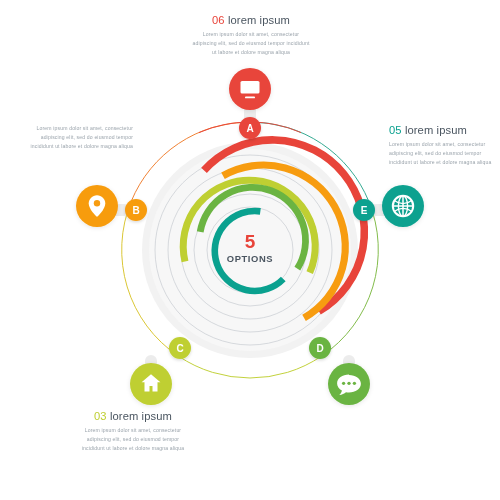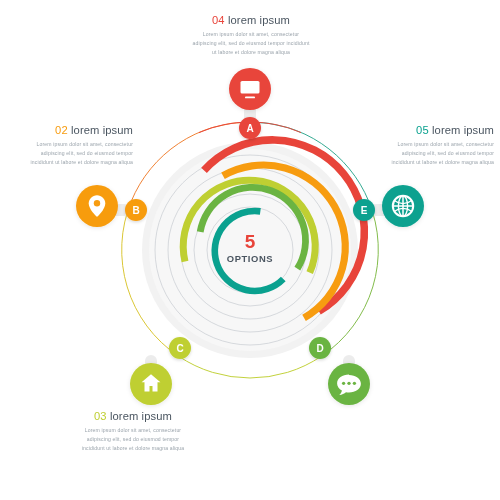--- a/index.html
+++ b/index.html
@@ -43,21 +43,21 @@
     margin: 0;
     letter-spacing: .15px;
   }
   .align-right { text-align: right; }
   .align-left  { text-align: left; }
   .align-center{ text-align: center; }
 
   
   #blk1 { left: 191px; top: 14px;  width: 120px; }
   #blk2 { left: 28px;  top: 124px; width: 105px; }
-  #blk5 { left: 389px; top: 124px; width: 105px; text-align: right; }
+  #blk5 { left: 389px; top: 124px; width: 105px; }
   #blk3 { left: 78px;  top: 410px; width: 110px; }
   #blk4 { left: 337px; top: 410px; width: 112px; }
 
   svg.diagram {
     position: absolute;
     left: 0; top: 0;
     width: 500px;
     height: 500px;
   }
   .center-num {
@@ -192,31 +192,27 @@
         <path d="M 394.3 200.6 A 14 14 0 0 0 411.7 200.6" fill="none" stroke="#ffffff" stroke-width="1.3"></path>
         <path d="M 394.3 211.4 A 14 14 0 0 1 411.7 211.4" fill="none" stroke="#ffffff" stroke-width="1.3"></path>
       </g>
       <circle cx="364" cy="210" r="11" fill="#0aa18f" filter="url(#softshadow)"></circle>
       <text class="badge-letter" x="364" y="213.6" text-anchor="middle">E</text>
     </g>
   </svg>
 
   <div class="block align-center" id="blk1">
     <div class="heading">
-      <span class="num" style="color: rgb(232, 68, 58);">04</span>
+      <span class="num" style="color: rgb(232, 68, 58);">06</span>
       <span>lorem ipsum</span>
     </div>
     <p class="body">Lorem ipsum dolor sit amet, consectetur adipiscing elit, sed do eiusmod tempor incididunt ut labore et dolore magna aliqua</p>
   </div>
 
   <div class="block align-right" id="blk2">
-    <div class="heading">
-      <span class="num" style="color: rgb(247, 156, 16);">02</span>
-      <span>lorem ipsum</span>
-    </div>
     <p class="body">Lorem ipsum dolor sit amet, consectetur adipiscing elit, sed do eiusmod tempor incididunt ut labore et dolore magna aliqua</p>
   </div>
 
   <div class="block align-left" id="blk5">
     <div class="heading">
       <span class="num" style="color: rgb(10, 161, 143);">05</span>
       <span>lorem ipsum</span>
     </div>
     <p class="body">Lorem ipsum dolor sit amet, consectetur adipiscing elit, sed do eiusmod tempor incididunt ut labore et dolore magna aliqua</p>
   </div>

